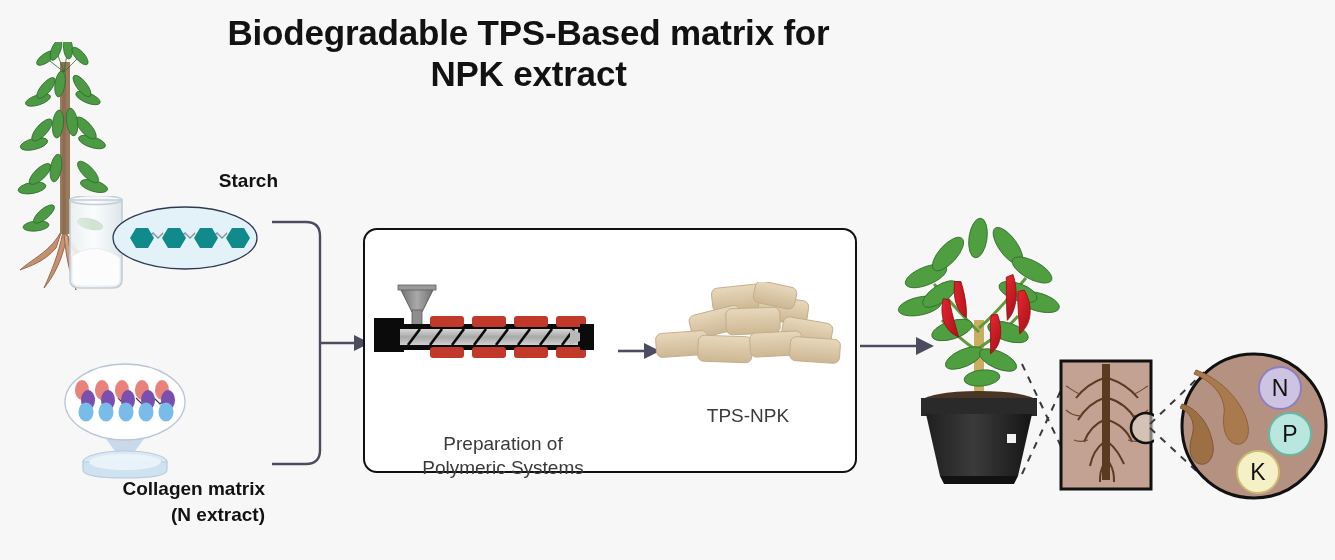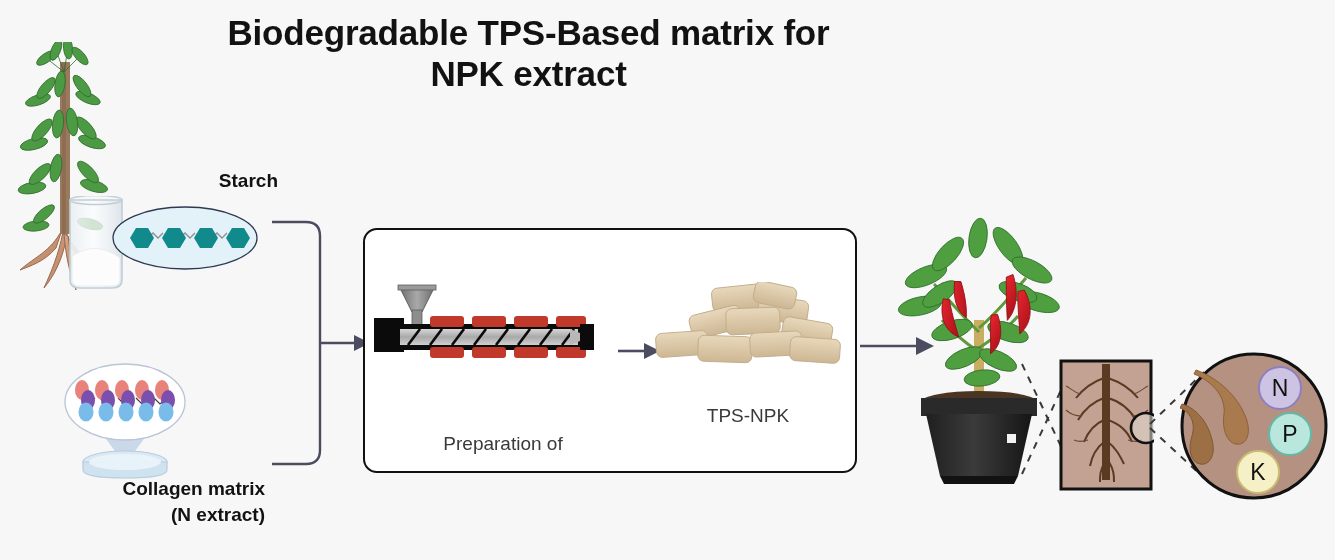--- a/index.html
+++ b/index.html
@@ -282,20 +282,21 @@
       <rect x="2" y="50" width="52" height="24" rx="6" transform="rotate(-4 28 62)"></rect>
       <rect x="44" y="54" width="54" height="26" rx="6" transform="rotate(2 71 67)"></rect>
       <rect x="96" y="50" width="52" height="24" rx="6" transform="rotate(-3 122 62)"></rect>
       <rect x="136" y="56" width="50" height="24" rx="6" transform="rotate(4 161 68)"></rect>
       <rect x="100" y="2" width="42" height="22" rx="6" transform="rotate(12 121 13)"></rect>
     </g>
   </svg>
 
   <div class="light-label abs" style="left:388px;top:392px;width:230px;margin-top:40px;">
     <div>Preparation of</div>
+    <div>Polymeric Systems</div>
   </div>
 
   <div class="light-label abs" style="left:648px;top:404px;width:200px;">TPS-NPK</div>
 
   <svg class="abs" style="left:858px;top:332px;" width="78" height="28" viewBox="0 0 78 28">
     <line class="conn" x1="2" y1="14" x2="58" y2="14" stroke-width="2.6"></line>
     <polygon class="conn-fill" points="58,5 76,14 58,23"></polygon>
   </svg>
 
   <svg class="abs" style="left:890px;top:202px;" width="176" height="286" viewBox="0 0 176 286">

